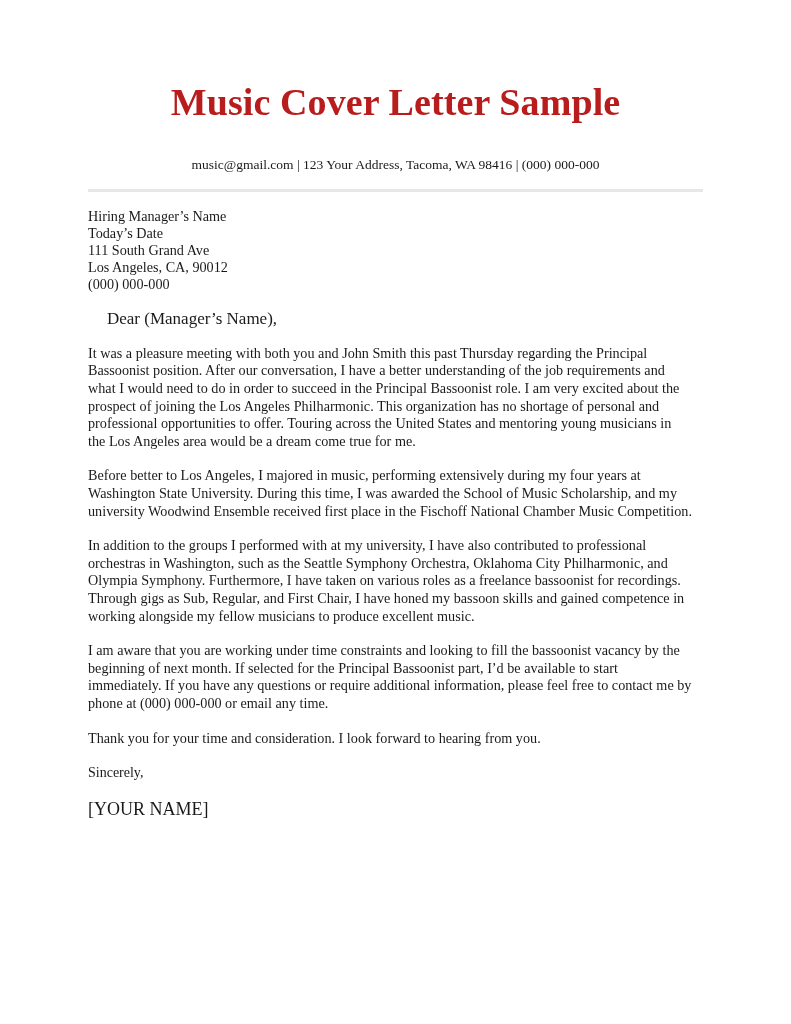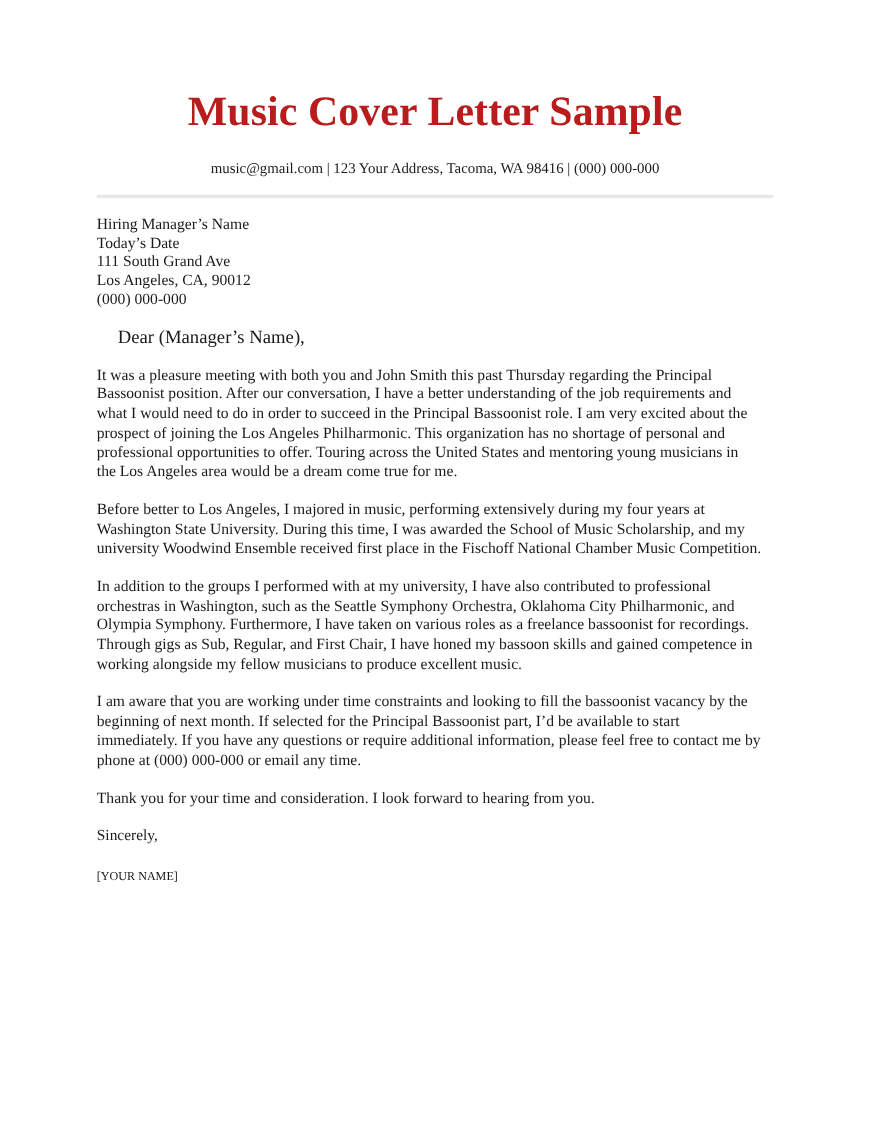--- a/index.html
+++ b/index.html
@@ -34,21 +34,21 @@
   .doc-title {
     font-size: 38px;
     font-weight: bold;
     line-height: 1.1;
     letter-spacing: 0.1px;
     margin: 0;
     color: #b91c1c;
     text-align: center;
   }
   .contact-line {
-    margin: 4px;
+    margin: 16px;
     padding-top: 16px;
     font-size: 13.5px;
     line-height: 1.3;
     text-align: center;
     color: #1a1a1a;
   }
   .header-rule {
     margin-top: 16px;
     height: 3px;
     background: #e7e7e7;
@@ -86,21 +86,21 @@
     text-align: left;
     width: 604px;
   }
   .closing-line {
     margin-top: 17px;
     font-size: 14px;
     line-height: 17.5px;
   }
   .signature-name {
     margin-top: 19px;
-    font-size: 11px;
+    font-size: 18px;
     line-height: 17.5px;
   }
 </style>
 </head>
 <body>
 
 <div class="page">
   <div class="doc">
 
     <div class="letter-header">

